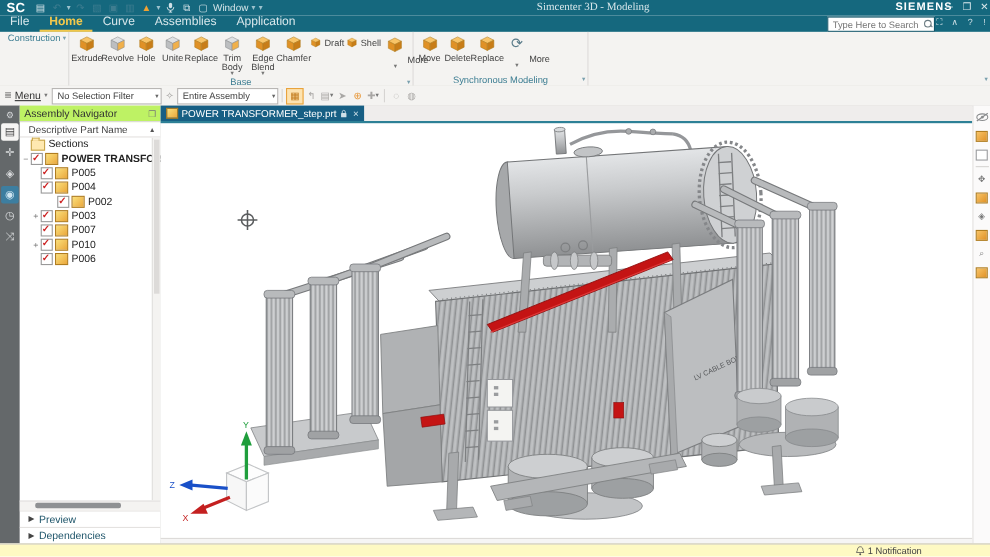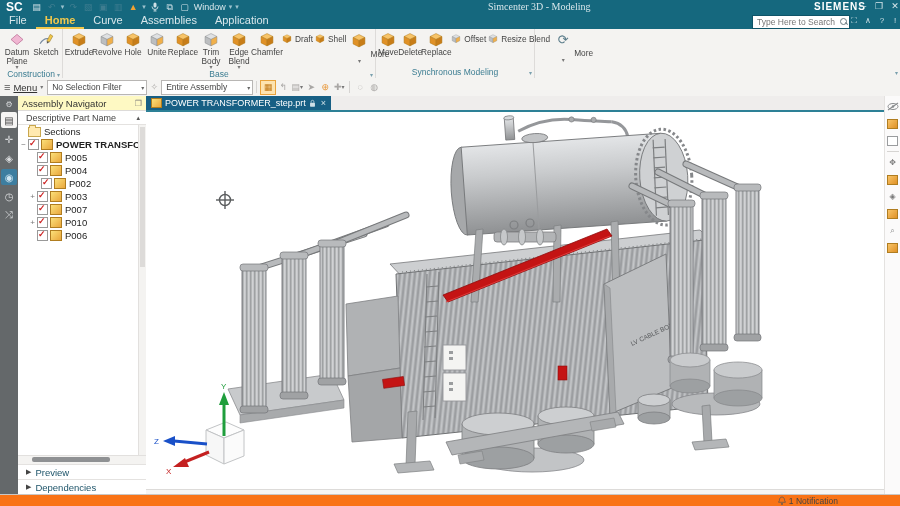--- a/index.html
+++ b/index.html
@@ -61,21 +61,21 @@
   .tico.hl{background:#fde3b0;border:1px solid #e8a33d;color:#c07818;}
   .tico.orange{color:#e8993c;}
 
   
   #resourcebar{position:absolute;left:0;top:96px;width:18px;height:398px;background:#64686a;}
   .resico{width:16px;height:16px;margin:3px 1px;color:#d8dadc;font-size:10px;display:flex;align-items:center;justify-content:center;border-radius:2px;}
   .resico.active{background:#f6f5f4;color:#444;}
   .resico.blue{background:#3d7ea0;color:#cfe6f2;}
 
   #leftpanel{position:absolute;left:18px;top:96px;width:128px;height:398px;background:#fff;border-right:1px solid #c9c7c5;display:flex;flex-direction:column;}
-  #panel-head{height:14px;display:flex;align-items:center;justify-content:space-between;padding:0 4px;font-size:9.5px;color:#333;background:#fef9c3;border-bottom:1px solid #dddbd9;}
+  #panel-head{height:14px;display:flex;align-items:center;justify-content:space-between;padding:0 4px;font-size:9.5px;color:#333;background:#bef264;border-bottom:1px solid #dddbd9;}
   #panel-col{height:13px;display:flex;align-items:center;justify-content:space-between;padding:0 6px 0 8px;font-size:9px;color:#444;border-bottom:1px solid #e4e2e0;}
   #tree{flex:1;position:relative;font-size:9.5px;color:#222;overflow:hidden;}
   .trow{height:13px;display:flex;align-items:center;white-space:nowrap;}
   .exp{width:9px;text-align:center;font-size:8px;color:#777;flex:none;}
   .cbx{width:9px;height:9px;border:1px solid #999;background:#fff;margin-right:2px;flex:none;position:relative;}
   .cbx::after{content:"✓";position:absolute;left:0px;top:-2px;font-size:9px;color:#cc2222;font-weight:bold;}
   .pico{width:10px;height:9px;background:linear-gradient(135deg,#fbe07a,#eaa73c);border:1px solid #b07d20;margin-right:3px;flex:none;}
   .fico{width:11px;height:8px;background:#ffe9b0;border:1px solid #c9a74e;margin-right:3px;flex:none;position:relative;}
   .fico::before{content:"";position:absolute;left:0;top:-3px;width:5px;height:2px;background:#ffe9b0;border:1px solid #c9a74e;border-bottom:0;}
   .bold{font-weight:bold;}
@@ -95,21 +95,21 @@
   #canvas svg{position:absolute;left:0;top:0;}
 
   #canv-hscroll{position:absolute;left:146px;top:489px;width:738px;height:5px;background:#f6f5f4;border-top:1px solid #dddbd9;}
 
   #rightstrip{position:absolute;left:884px;top:96px;width:16px;height:398px;background:#fbfafa;border-left:1px solid #e4e2e0;}
   .rsico{width:13px;height:13px;margin:4px 1px;display:flex;align-items:center;justify-content:center;font-size:8px;color:#777;}
   .mini-orange{width:9px;height:8px;background:linear-gradient(135deg,#f8c468,#e09126);border:1px solid #b07d20;position:relative;}
   .rsdiv{height:1px;background:#d6d4d2;margin:3px 2px;}
 
   
-  #statusbar{position:absolute;left:0;top:494px;width:900px;height:12px;background:#f97316;border-top:1px solid #c9c7c5;}
+  #statusbar{position:absolute;left:0;top:494px;width:900px;height:12px;background:#fef9c3;border-top:1px solid #c9c7c5;}
   #notif{position:absolute;right:62px;top:1px;display:flex;align-items:center;gap:3px;font-size:8.5px;color:#444;}
 </style>
 </head>
 <body>
 
 <svg width="0" height="0" style="position:absolute">
   <defs>
     <symbol id="cube" viewBox="0 0 20 20">
       <polygon points="10,3 17,6.5 10,10 3,6.5" fill="#f8c468" stroke="#b07d20" stroke-width="0.6"></polygon>
       <polygon points="3,6.5 10,10 10,17.5 3,14" fill="#e09126" stroke="#b07d20" stroke-width="0.6"></polygon>
@@ -174,35 +174,20 @@
   <span class="mag"></span>
 </div>
 <span class="sr-ico" style="left:848px;">⛶</span>
 <span class="sr-ico" style="left:862px;">∧</span>
 <span class="sr-ico" style="left:876px;">?</span>
 <span class="sr-ico" style="left:889px;">!</span>
 
 <div id="ribbon">
 
   <div class="rgroup" style="width:62px;">
-    <div class="rgroup-body">
-      <div class="rbtn" style="width:30px;">
-        <svg class="ic20">
-            <use href="#diamond"></use>
-          </svg>
-        <span class="rlbl">Datum Plane</span>
-        <span class="dd">▾</span>
-      </div>
-      <div class="rbtn">
-        <svg class="ic20">
-            <use href="#pencil"></use>
-          </svg>
-        <span class="rlbl">Sketch</span>
-      </div>
-    </div>
     <div class="rgroup-label">
       <span>Construction</span>
       <span class="gdd">▾</span>
     </div>
   </div>
 
   <div class="rgroup" style="width:312px;">
     <div class="rgroup-body">
       <div class="rbtn">
         <svg class="ic20">
@@ -295,34 +280,20 @@
             <use href="#cube"></use>
           </svg>
         <span class="rlbl">Delete</span>
       </div>
       <div class="rbtn" style="width:28px;">
         <svg class="ic20">
             <use href="#cube"></use>
           </svg>
         <span class="rlbl">Replace</span>
       </div>
-      <div class="smallcol">
-        <div class="sbtn">
-          <svg class="ic12">
-              <use href="#cubegray"></use>
-            </svg>
-          <span>Offset</span>
-        </div>
-        <div class="sbtn">
-          <svg class="ic12">
-              <use href="#cubegray"></use>
-            </svg>
-          <span>Resize Blend</span>
-        </div>
-      </div>
       <div class="morebtn">
         <span style="font-size:13px;color:#5a7c8a;line-height:16px;">⟳</span>
         <span class="rlbl">More</span>
         <span class="dd">▾</span>
       </div>
     </div>
     <div class="rgroup-label">
       <span>Synchronous Modeling</span>
       <span class="gdd">▾</span>
     </div>
@@ -396,21 +367,21 @@
     <div class="trow" style="padding-left:19px;">
       <span class="cbx"></span>
       <span class="pico"></span>
       <span>P005</span>
     </div>
     <div class="trow" style="padding-left:19px;">
       <span class="cbx"></span>
       <span class="pico"></span>
       <span>P004</span>
     </div>
-    <div class="trow" style="padding-left:23px;">
+    <div class="trow" style="padding-left:34px;">
       <span class="cbx"></span>
       <span class="pico"></span>
       <span>P002</span>
     </div>
     <div class="trow" style="padding-left:10px;">
       <span class="exp">+</span>
       <span class="cbx"></span>
       <span class="pico"></span>
       <span>P003</span>
     </div>

